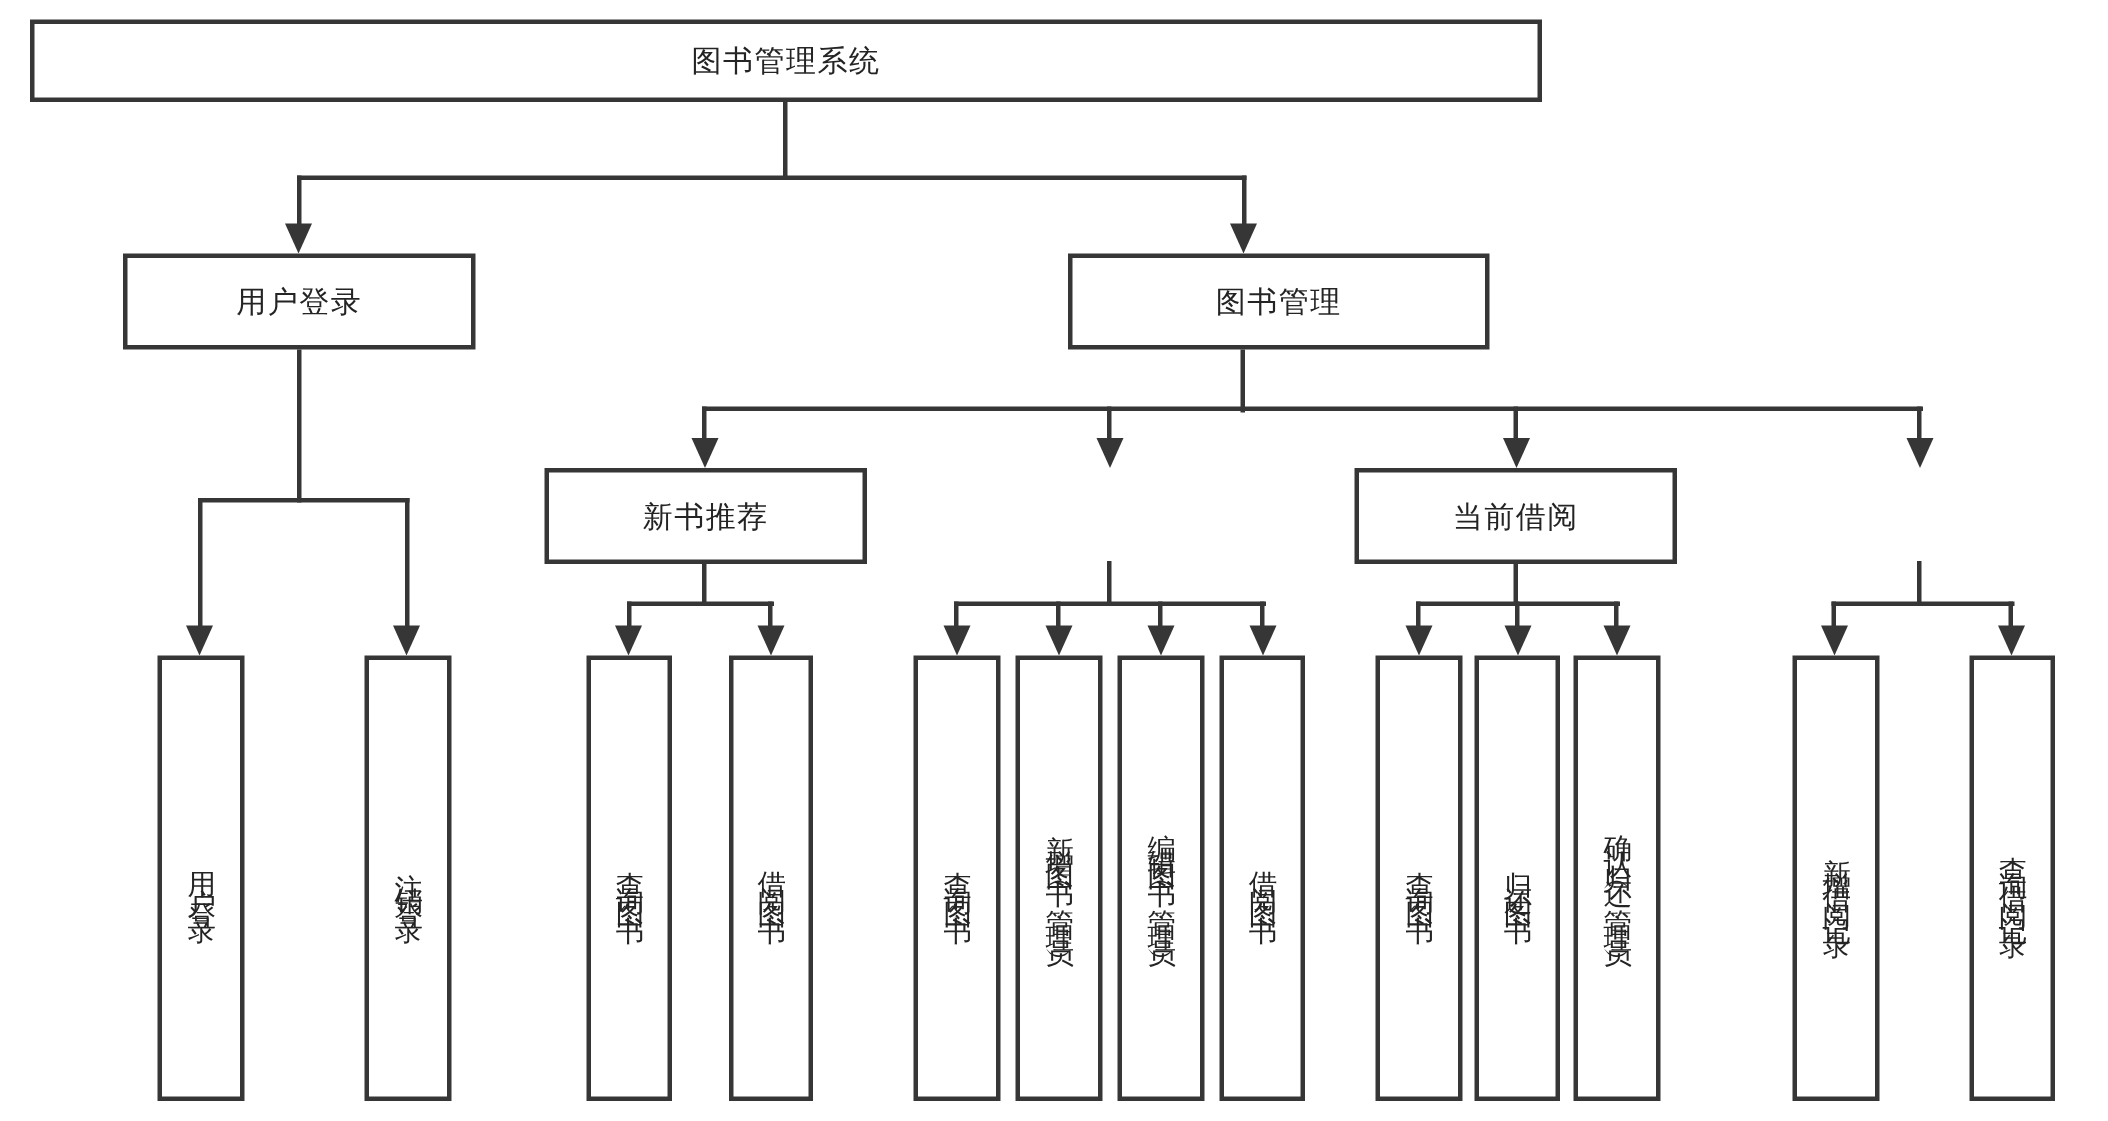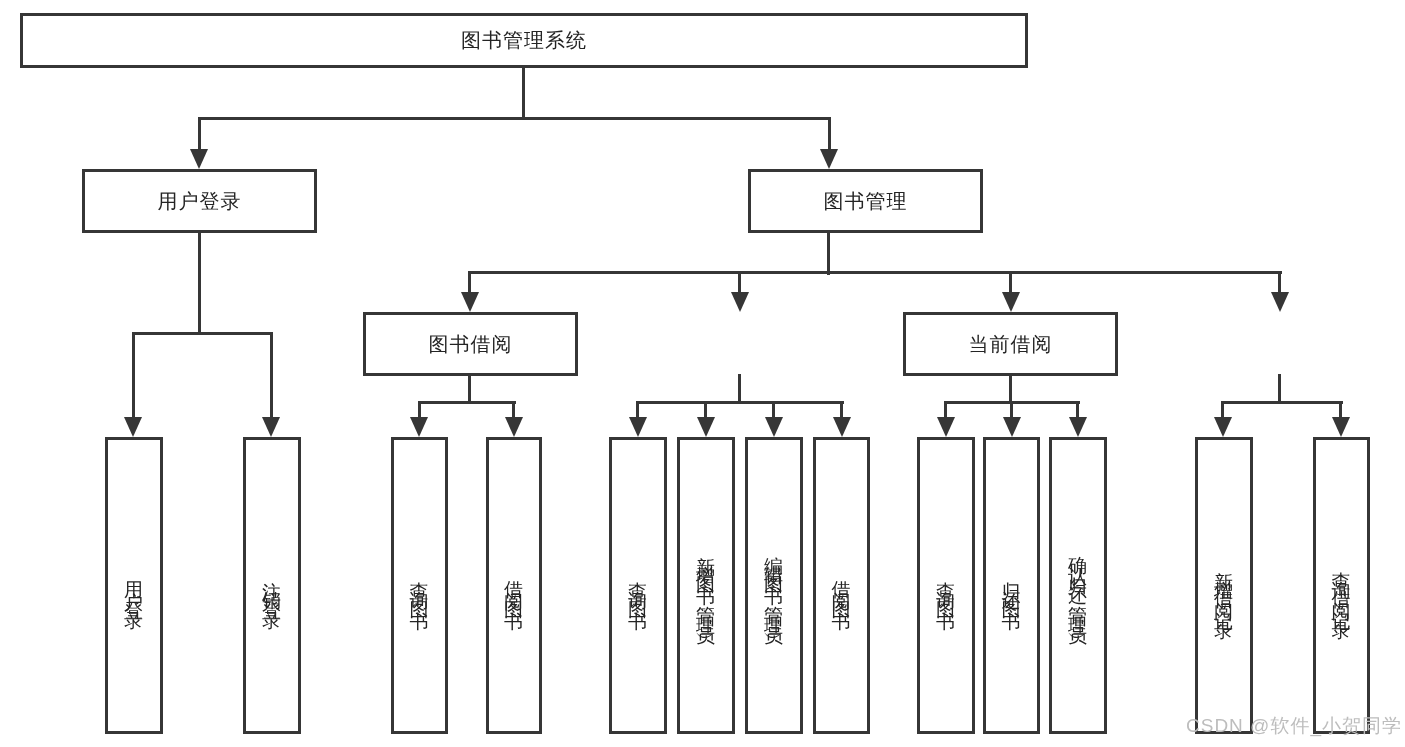--- a/index.html
+++ b/index.html
@@ -28,23 +28,23 @@
   }
 </style>
 </head>
 <body>
 
 <div class="canvas">
 
   <div class="node" style="left:20px;top:13px;width:1008px;height:55px;">图书管理系统</div>
 
   <div class="node" style="left:82px;top:169px;width:235px;height:64px;">用户登录</div>
-  <div class="node" style="left:712px;top:169px;width:235px;height:64px;margin-left:36px;">图书管理</div>
+  <div class="node" style="left:712px;top:169px;width:281px;height:64px;">图书管理</div>
 
-  <div class="node" style="left:363px;top:312px;width:215px;height:64px;">图书借阅</div>
+  <div class="node" style="left:363px;top:312px;width:215px;height:64px;">新书推荐</div>
   <div class="node" style="left:903px;top:312px;width:215px;height:64px;text-align:right;">当前借阅</div>
 
   <div class="node leaf" style="left:105px;top:437px;width:58px;height:297px;">用户登录</div>
   <div class="node leaf" style="left:243px;top:437px;width:58px;height:297px;">注销登录</div>
 
   <div class="node leaf" style="left:391px;top:437px;width:57px;height:297px;">查询图书</div>
   <div class="node leaf" style="left:486px;top:437px;width:56px;height:297px;">借阅图书</div>
 
   <div class="node leaf" style="left:609px;top:437px;width:58px;height:297px;">查询图书</div>
   <div class="node leaf" style="left:677px;top:437px;width:58px;height:297px;">新增图书（管理员）</div>
@@ -110,14 +110,13 @@
   <div class="vline" style="left:1076px;top:401px;width:3px;height:18px;"></div>
   <div class="arrow" style="left:1069px;top:417px;"></div>
 
   <div class="vline" style="left:1278px;top:374px;width:3px;height:30px;"></div>
   <div class="hline" style="left:1221px;top:401px;width:122px;height:3px;"></div>
   <div class="vline" style="left:1221px;top:401px;width:3px;height:18px;"></div>
   <div class="arrow" style="left:1214px;top:417px;"></div>
   <div class="vline" style="left:1339px;top:401px;width:3px;height:18px;"></div>
   <div class="arrow" style="left:1332px;top:417px;"></div>
 
-  <div class="watermark">CSDN @软件_小贺同学</div>
 </div>
 
 </body></html>

